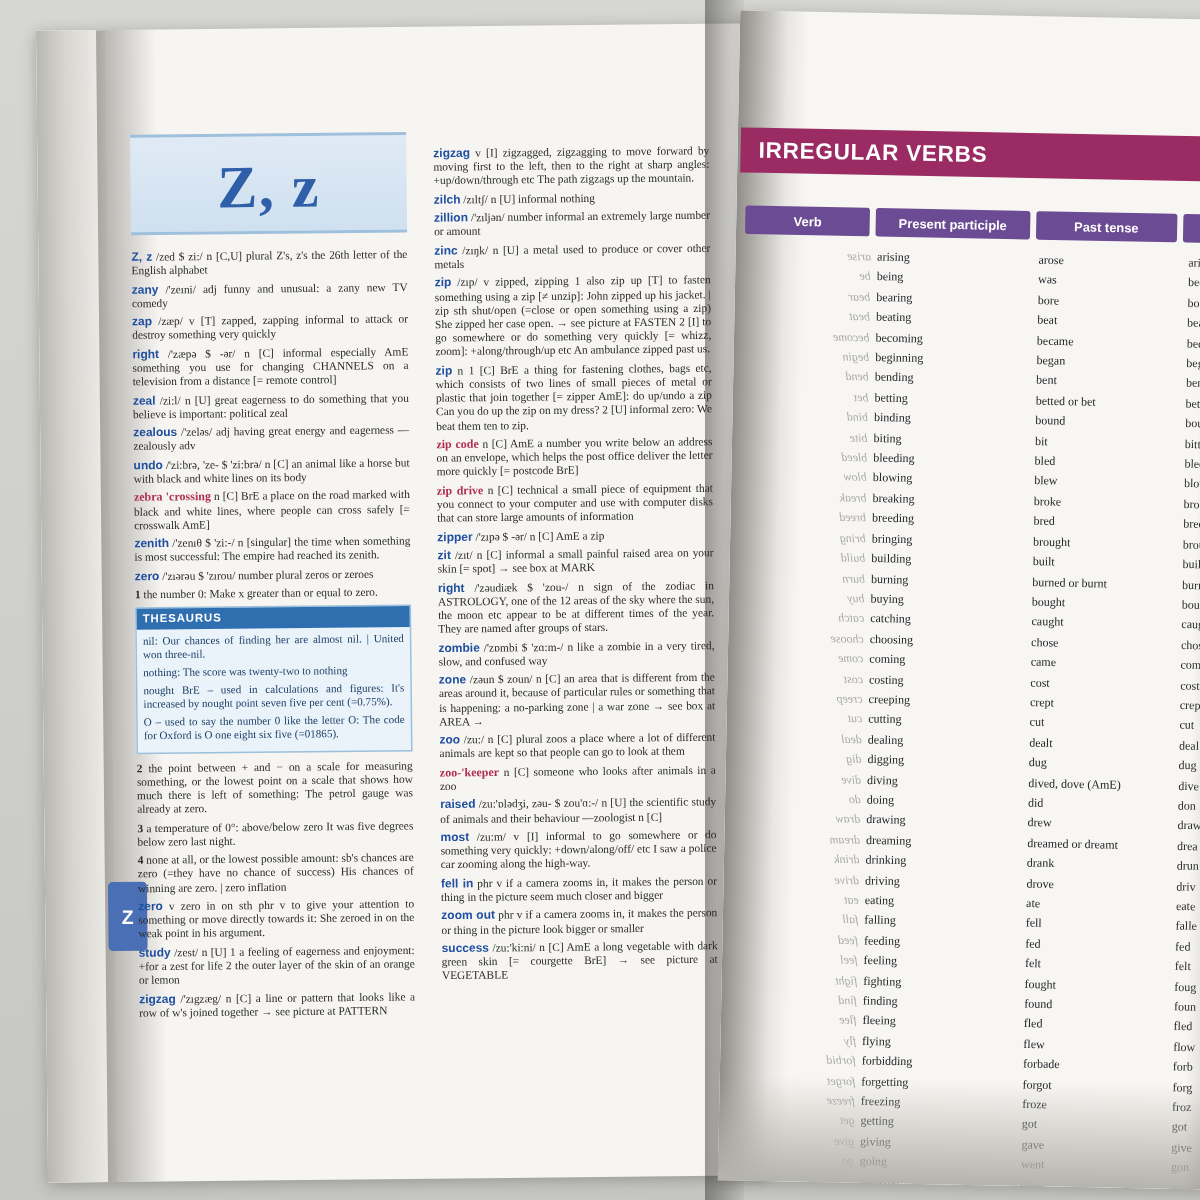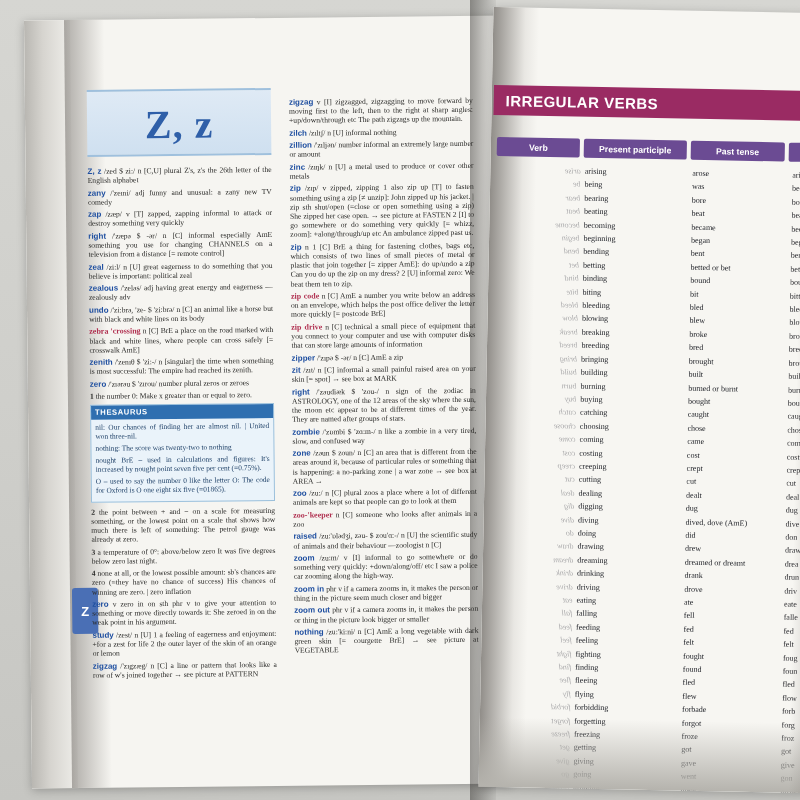--- a/index.html
+++ b/index.html
@@ -185,24 +185,24 @@
         <p class="entry"><span class="hw red">zip code</span> <span>n [C] AmE a number you write below an address on an envelope, which helps the post office deliver the letter more quickly [= postcode BrE]</span></p>
         <p class="entry"><span class="hw red">zip drive</span> <span>n [C] technical a small piece of equipment that you connect to your computer and use with computer disks that can store large amounts of information</span></p>
         <p class="entry"><span class="hw">zipper</span> <span>/'zıpə $ -ər/ n [C] AmE a zip</span></p>
         <p class="entry"><span class="hw">zit</span> <span>/zıt/ n [C] informal a small painful raised area on your skin [= spot] → see box at MARK</span></p>
         <p class="entry"><span class="hw">right</span> <span>/'zəudiæk $ 'zou-/ n sign of the zodiac in ASTROLOGY, one of the 12 areas of the sky where the sun, the moon etc appear to be at different times of the year. They are named after groups of stars.</span></p>
         <p class="entry"><span class="hw">zombie</span> <span>/'zɒmbi $ 'zɑ:m-/ n like a zombie in a very tired, slow, and confused way</span></p>
         <p class="entry"><span class="hw">zone</span> <span>/zəun $ zoun/ n [C] an area that is different from the areas around it, because of particular rules or something that is happening: a no-parking zone | a war zone → see box at AREA →</span></p>
         <p class="entry"><span class="hw">zoo</span> <span>/zu:/ n [C] plural zoos a place where a lot of different animals are kept so that people can go to look at them</span></p>
         <p class="entry"><span class="hw red">zoo-'keeper</span> <span>n [C] someone who looks after animals in a zoo</span></p>
         <p class="entry"><span class="hw">raised</span> <span>/zu:'ɒlədʒi, zəu- $ zou'ɑ:-/ n [U] the scientific study of animals and their behaviour —zoologist n [C]</span></p>
-        <p class="entry"><span class="hw">zoom</span> <span>/zu:m/ v [I] informal to go somewhere or do something very quickly: +down/along/off/ etc I saw a police car zooming along the high-way.</span></p>
-        <p class="entry"><span class="hw">zoom in</span> <span>phr v if a camera zooms in, it makes the person or thing in the picture seem much closer and bigger</span></p>
+        <p class="entry"><span class="hw">most</span> <span>/zu:m/ v [I] informal to go somewhere or do something very quickly: +down/along/off/ etc I saw a police car zooming along the high-way.</span></p>
+        <p class="entry"><span class="hw">fell in</span> <span>phr v if a camera zooms in, it makes the person or thing in the picture seem much closer and bigger</span></p>
         <p class="entry"><span class="hw">zoom out</span> <span>phr v if a camera zooms in, it makes the person or thing in the picture look bigger or smaller</span></p>
-        <p class="entry"><span class="hw">nothing</span> <span>/zu:'ki:ni/ n [C] AmE a long vegetable with dark green skin [= courgette BrE] → see picture at VEGETABLE</span></p>
+        <p class="entry"><span class="hw">success</span> <span>/zu:'ki:ni/ n [C] AmE a long vegetable with dark green skin [= courgette BrE] → see picture at VEGETABLE</span></p>
       </div>
     </div>
   </div>
 
   <div class="spine-dark"></div>
 
   <div class="book-right">
     <div class="curl"></div>
 
     <div class="iv-title">IRREGULAR VERBS</div>

